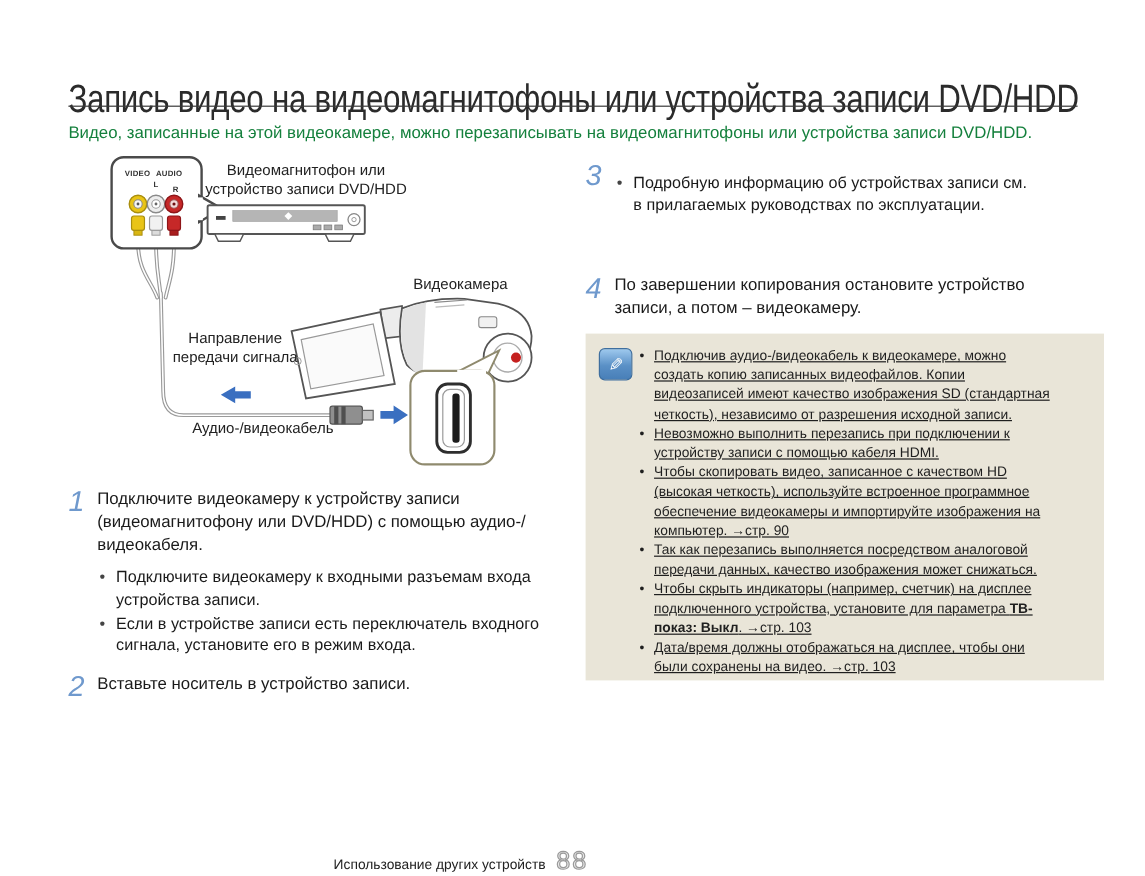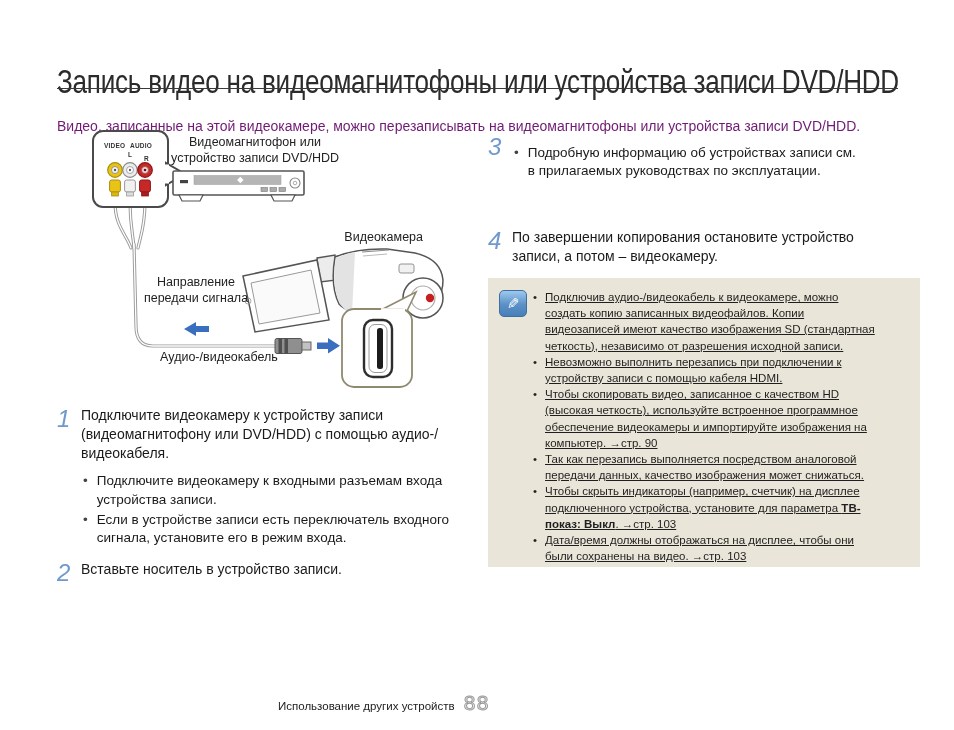--- a/index.html
+++ b/index.html
@@ -7,21 +7,21 @@
     position:relative; width:954px; height:730px; background:#ffffff;
     font-family:"Liberation Sans", sans-serif; color:#1c1c1c; overflow:hidden;
   }
   
   .title {
     position:absolute; left:57px; top:41px; width:1100px;
     font-size:33px; font-weight:400; color:#2b2b2b; white-space:nowrap;
     transform:scaleX(0.79); transform-origin:0 0; letter-spacing:-0.3px;
   }
   .rule { position:absolute; left:57px; top:88px; width:841px; height:1px; background:#3a3a3a; }
-  .subtitle { position:absolute; left:57px; top:104px; width:850px; font-size:14px; color:#701a75; }
+  .subtitle { position:absolute; left:57px; top:88px; width:850px; font-size:14px; color:#15803d; }
 
   
   .diagram { position:absolute; left:57px; top:128px; width:422px; height:264px; }
   .diagram svg { position:absolute; left:0; top:0; }
   .dlabel { position:absolute; font-size:12.5px; color:#222; line-height:1.28;text-align:center; }
   #lbl-recorder  { left:112px; top:6px;   width:172px; text-align:center; }
   #lbl-camcorder { left:250px; top:101px; width:116px; text-align:right; }
   #lbl-signal    { left:86px;  top:146px; width:106px; text-align:center; }
   #lbl-avcable   { left:92px;  top:221px; width:140px; }
   .tinylbl { position:absolute; font-size:6.5px; font-weight:bold; color:#333; letter-spacing:0.2px; line-height:1; }
@@ -60,21 +60,21 @@
     list-style:none; font-size:11.5px; line-height:1.41; color:#1f1f1f;
   }
   .note-list li { display:flex; gap:8px; }
   .note-list .m { flex:0 0 auto; }
   .note-list .t { width:330px;text-decoration:underline; }
 
   
   .footer { position:absolute; left:278px; top:691px; display:flex; align-items:baseline; gap:9px; }
   .footer-label { font-size:11.5px; color:#222; }
   .footer-page {
-    font-size:21px; letter-spacing:1.5px; color:#e9e9e9;
+    font-size:21px; letter-spacing:1.5px; color:#e9e9e9;margin-top:15px;
     -webkit-text-stroke:1px #9a9a9a;
   }
 </style>
 </head>
 <body>
 
 <div class="page">
 
   <h1 class="title">Запись видео на видеомагнитофоны или устройства записи DVD/HDD</h1>
   <div class="rule"></div>

